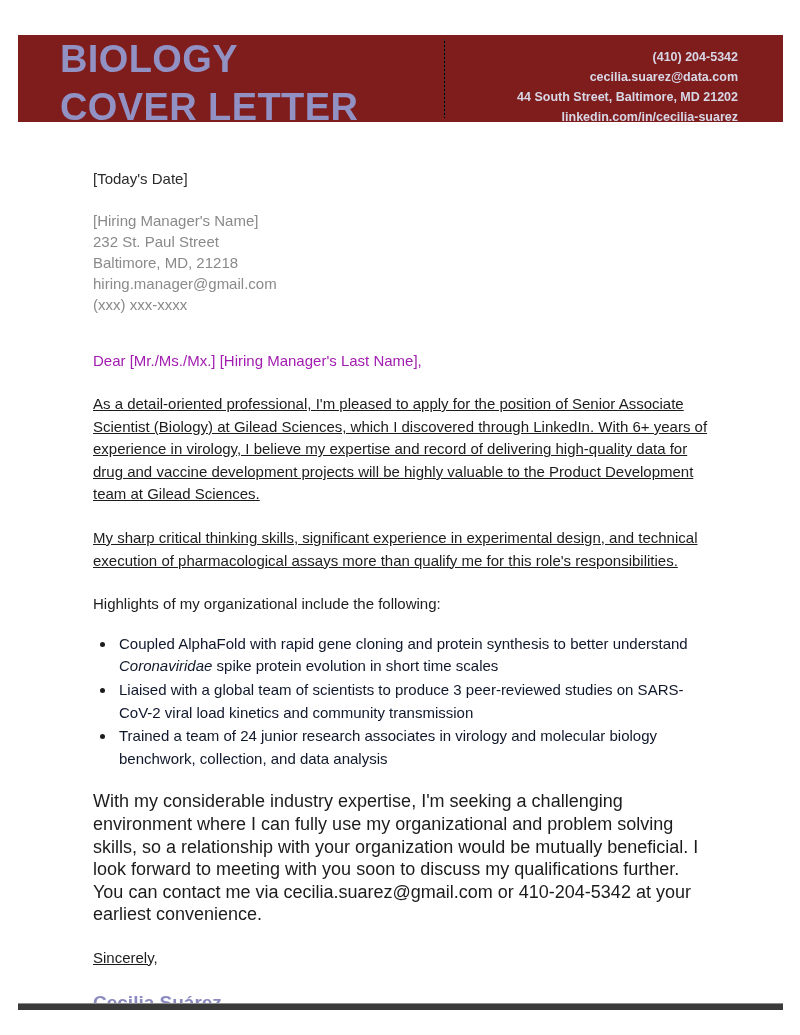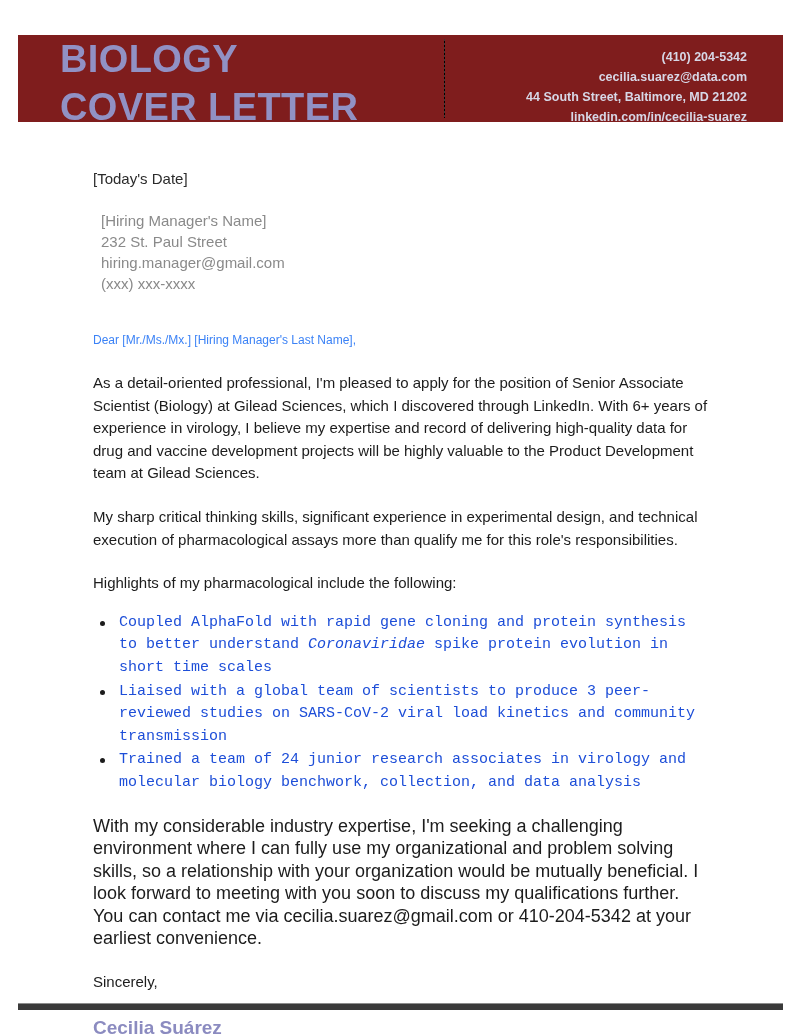--- a/index.html
+++ b/index.html
@@ -60,21 +60,21 @@
       #3a3a3a 2px,
       #000000 2px,
       #000000 4px
     );
     margin: 4px 0;
   }
 
   .header-contact-zone {
     flex: 1;
     box-sizing: border-box;
-    padding: 12px 36px 0 0;
+    padding: 12px 45px 0 0;
     display: flex;
     flex-direction: column;
     align-items: flex-end;
     justify-content: flex-start;
   }
 
   .contact-line {
     color: #d7d7e6;
     font-size: 12.5px;
     font-weight: bold;
@@ -93,65 +93,64 @@
 
   .date-line {
     color: #2b2b2b;
     font-size: 15px;
     line-height: 22px;
     margin-bottom: 20px;
   }
 
   .recipient-block {
     margin-bottom: 22px;
-    margin-left: 8px;
   }
 
   .recipient-line {
     color: #8a8a8a;
     font-size: 15px;
     line-height: 21px;
   }
 
   .salutation {
-    color: #3b82f6;
-    font-size: 12px;
+    color: #a21caf;
+    font-size: 15px;
     line-height: 22px;
     margin-bottom: 21px;
     margin-top: 35px;
   }
 
   .paragraph {
     color: #1c1c1c;
     font-size: 15px;
     line-height: 22.6px;
     margin-bottom: 21px;
+    text-decoration: underline;
   }
 
   .bullet-intro {
     color: #1c1c1c;
     font-size: 15px;
     line-height: 22.6px;
     margin-bottom: 17px;
   }
 
   .bullet-list {
     list-style: none;
     margin: 0 0 20px 0;
     padding: 0;
   }
 
   .bullet-item {
     position: relative;
     padding-left: 26px;
-    color: #1d4ed8;
+    color: #0f172a;
     font-size: 15px;
     line-height: 22.6px;
     margin-bottom: 1px;
-    font-family: Liberation Mono, monospace;
   }
 
   .bullet-item .bullet-dot {
     position: absolute;
     left: 7px;
     top: 9px;
     width: 5px;
     height: 5px;
     border-radius: 50%;
     background: #1c1c1c;
@@ -211,31 +210,32 @@
 
   </div>
 
   <div class="letter-body">
 
     <div class="date-line">[Today's Date]</div>
 
     <div class="recipient-block">
       <div class="recipient-line">[Hiring Manager's Name]</div>
       <div class="recipient-line">232 St. Paul Street</div>
+      <div class="recipient-line">Baltimore, MD, 21218</div>
       <div class="recipient-line">hiring.manager@gmail.com</div>
       <div class="recipient-line">(xxx) xxx-xxxx</div>
     </div>
 
     <div class="salutation">Dear [Mr./Ms./Mx.] [Hiring Manager's Last Name],</div>
 
     <div class="paragraph">As a detail-oriented professional, I'm pleased to apply for the position of Senior Associate Scientist (Biology) at Gilead Sciences, which I discovered through LinkedIn. With 6+ years of experience in virology, I believe my expertise and record of delivering high-quality data for drug and vaccine development projects will be highly valuable to the Product Development team at Gilead Sciences.</div>
 
     <div class="paragraph">My sharp critical thinking skills, significant experience in experimental design, and technical execution of pharmacological assays more than qualify me for this role's responsibilities.</div>
 
-    <div class="bullet-intro">Highlights of my pharmacological include the following:</div>
+    <div class="bullet-intro">Highlights of my organizational include the following:</div>
 
     <ul class="bullet-list">
       <li class="bullet-item">
         <span class="bullet-dot"></span><span>Coupled AlphaFold with rapid gene cloning and protein synthesis to better understand </span><em>Coronaviridae</em><span> spike protein evolution in short time scales</span>
       </li>
       <li class="bullet-item">
         <span class="bullet-dot"></span><span>Liaised with a global team of scientists to produce 3 peer-reviewed studies on SARS-CoV-2 viral load kinetics and community transmission</span><em></em><span></span>
       </li>
       <li class="bullet-item">
         <span class="bullet-dot"></span><span>Trained a team of 24 junior research associates in virology and molecular biology benchwork, collection, and data analysis</span><em></em><span></span>

